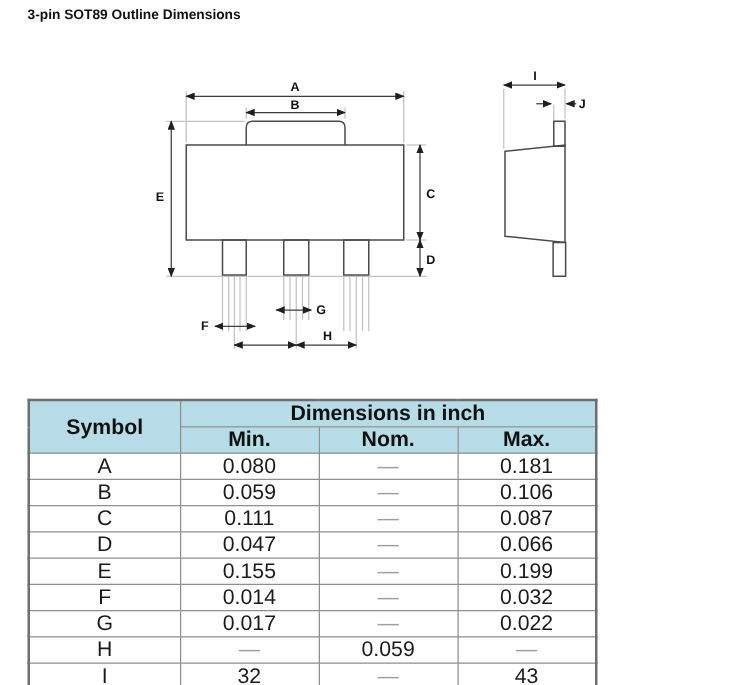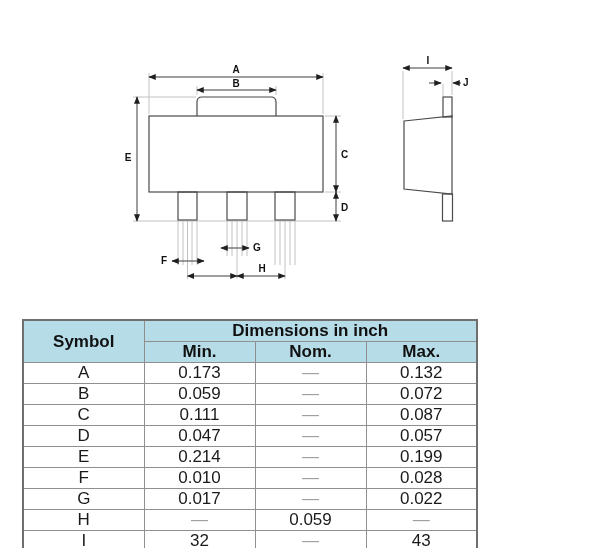--- a/index.html
+++ b/index.html
@@ -15,20 +15,21 @@
   .dim-table thead th{background:#b6dce8;font-weight:bold;height:16px;color:#111;}
   .dim-table tbody td{height:18.2px;background:#ffffff;}
   .dim-table col.sym{width:121px;}
   .dim-table td.dash{color:#9e9e9e;font-weight:normal;}
 </style>
 </head>
 <body>
 
 <div class="page">
 
+  <div class="doc-title">3-pin SOT89 Outline Dimensions</div>
 
   <svg class="diagram-svg" width="600" height="312" viewBox="0 0 600 312">
     <defs>
       <marker id="arw" viewBox="0 0 10 8" refX="9" refY="4" markerWidth="7.5" markerHeight="6" orient="auto-start-reverse">
         <path d="M0,0 L10,4 L0,8 Z" fill="#1f1f1f"></path>
       </marker>
     </defs>
 
     <g stroke="#c2c2c2" stroke-width="1" fill="none">
 
@@ -121,53 +122,53 @@
       </tr>
       <tr>
         <th>Min.</th>
         <th>Nom.</th>
         <th>Max.</th>
       </tr>
     </thead>
     <tbody>
       <tr>
         <td>A</td>
-        <td>0.173</td>
+        <td>0.080</td>
         <td class="dash">—</td>
-        <td>0.132</td>
+        <td>0.181</td>
       </tr>
       <tr>
         <td>B</td>
         <td>0.059</td>
         <td class="dash">—</td>
-        <td>0.072</td>
+        <td>0.106</td>
       </tr>
       <tr>
         <td>C</td>
         <td>0.111</td>
         <td class="dash">—</td>
         <td>0.087</td>
       </tr>
       <tr>
         <td>D</td>
         <td>0.047</td>
         <td class="dash">—</td>
-        <td>0.057</td>
+        <td>0.066</td>
       </tr>
       <tr>
         <td>E</td>
-        <td>0.214</td>
+        <td>0.155</td>
         <td class="dash">—</td>
         <td>0.199</td>
       </tr>
       <tr>
         <td>F</td>
-        <td>0.010</td>
+        <td>0.014</td>
         <td class="dash">—</td>
-        <td>0.028</td>
+        <td>0.032</td>
       </tr>
       <tr>
         <td>G</td>
         <td>0.017</td>
         <td class="dash">—</td>
         <td>0.022</td>
       </tr>
       <tr>
         <td>H</td>
         <td class="dash">—</td>

